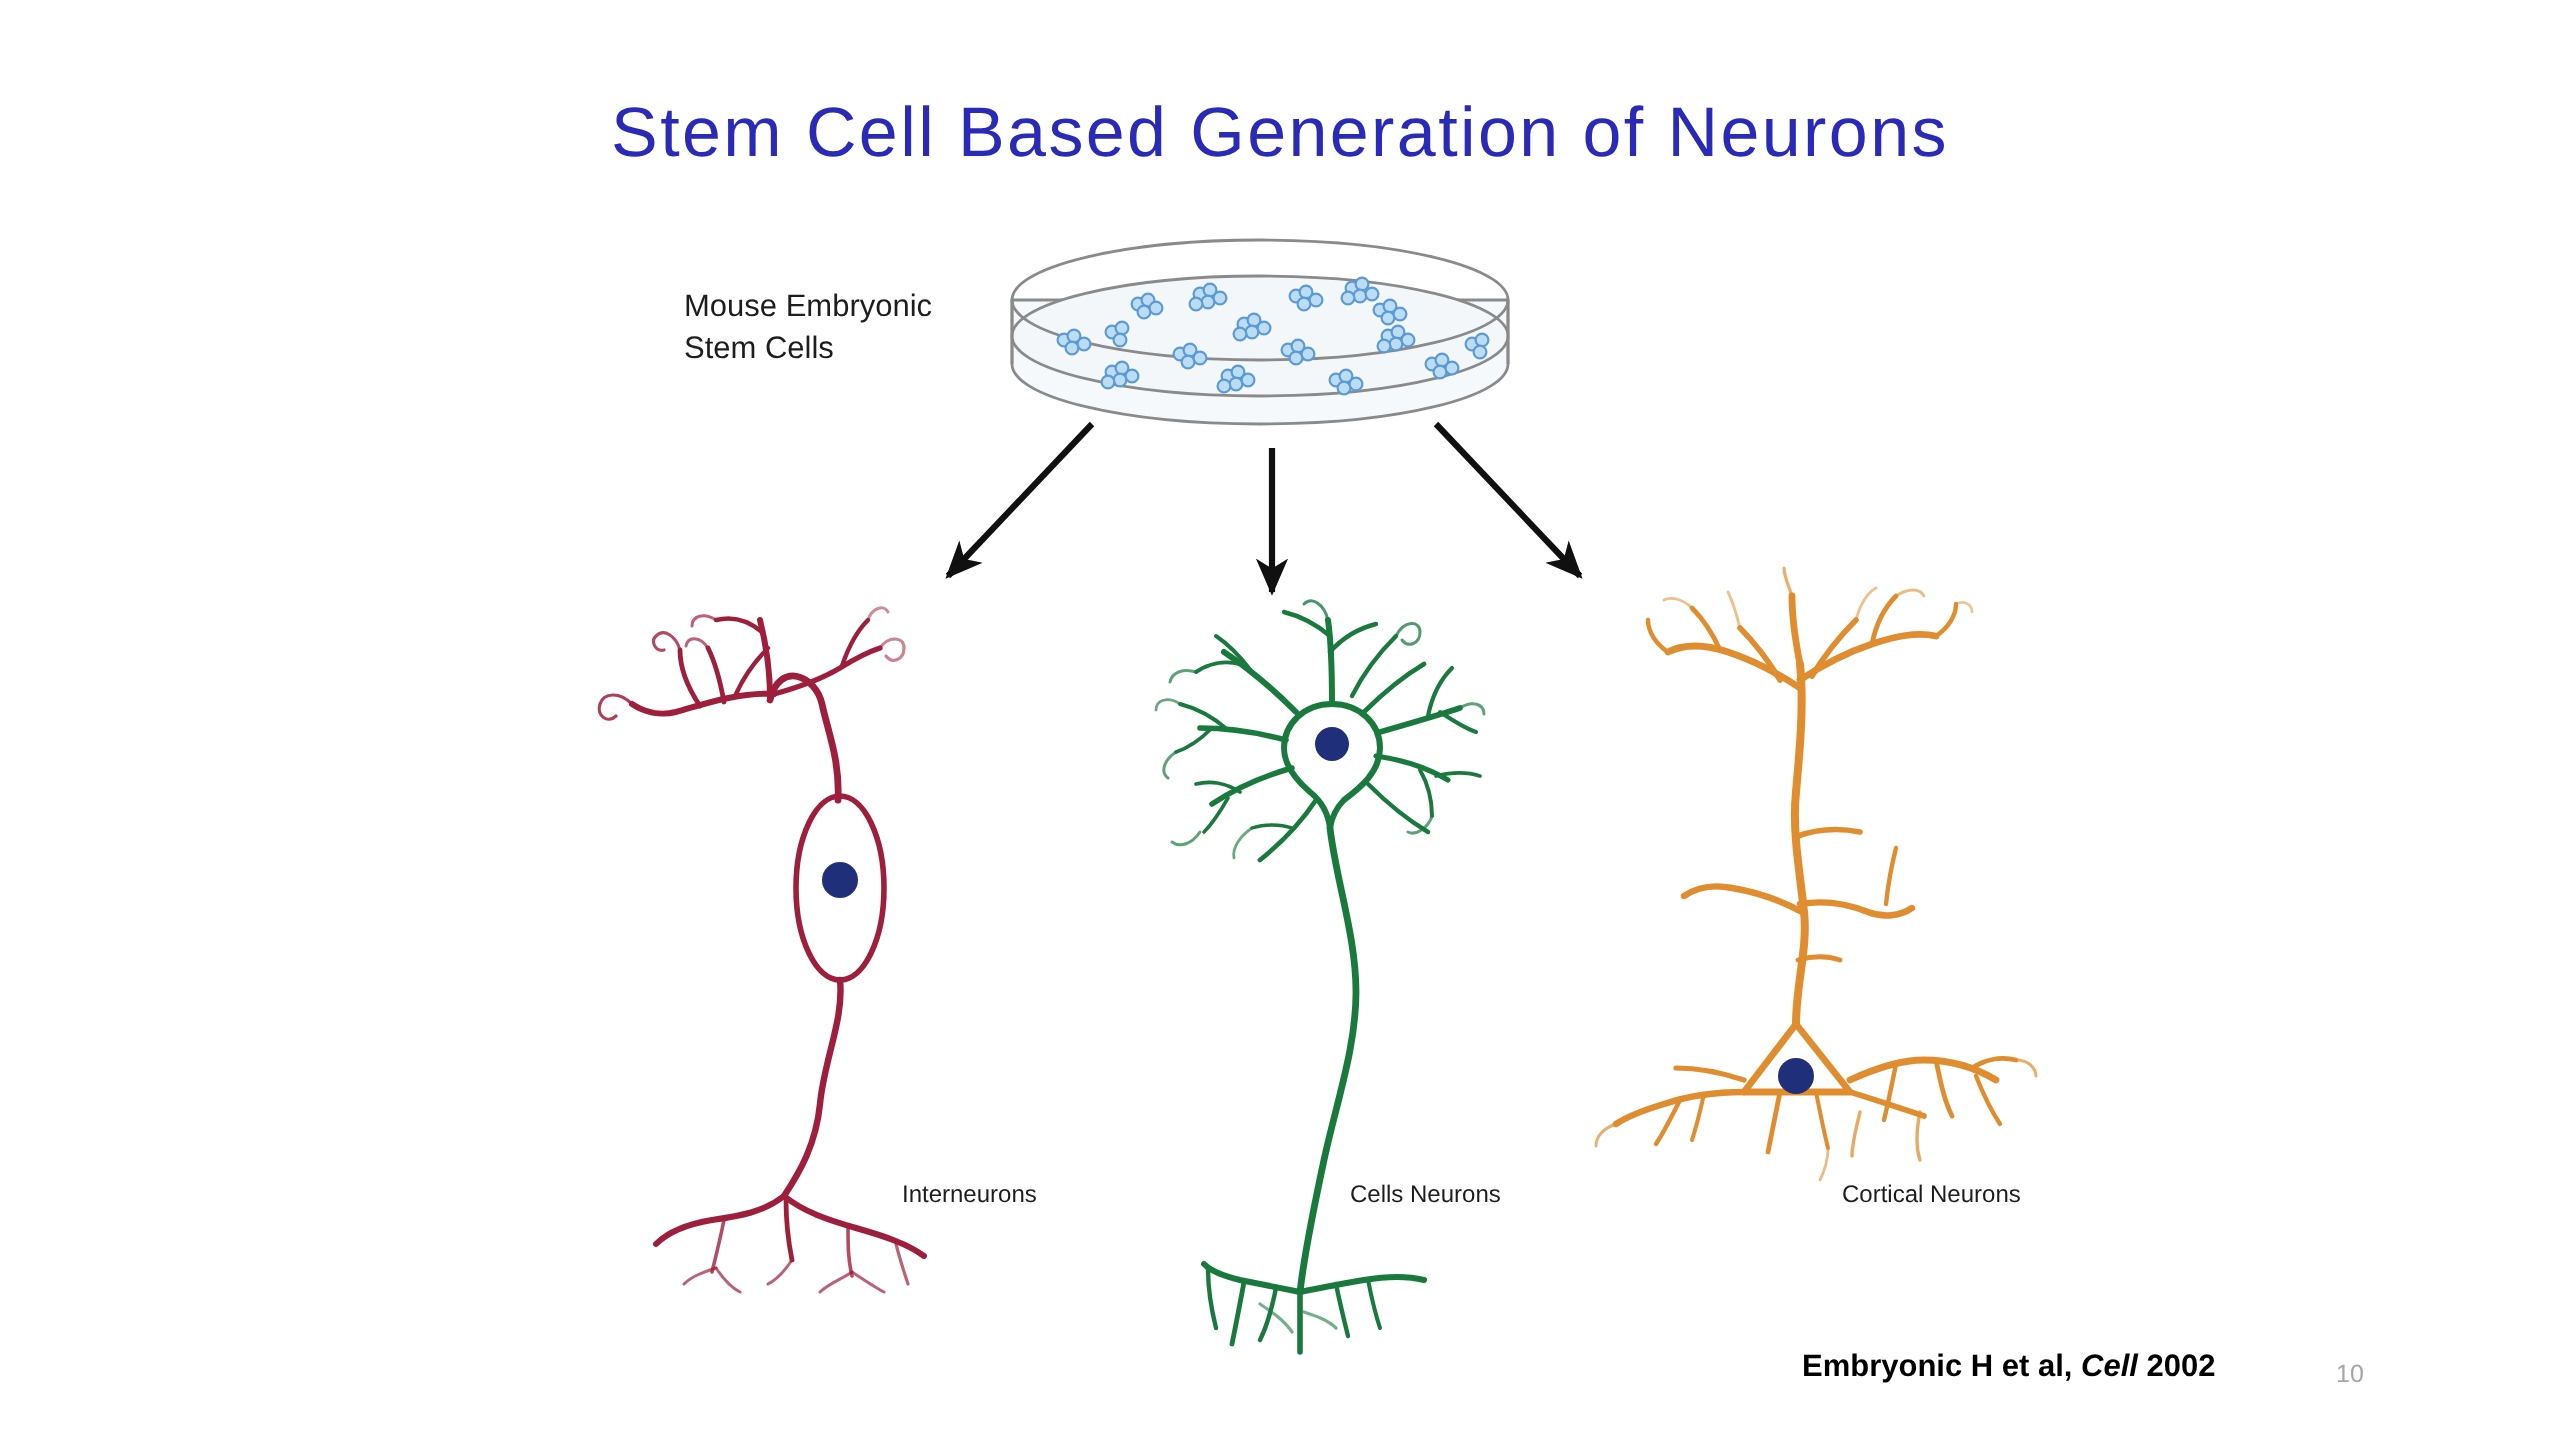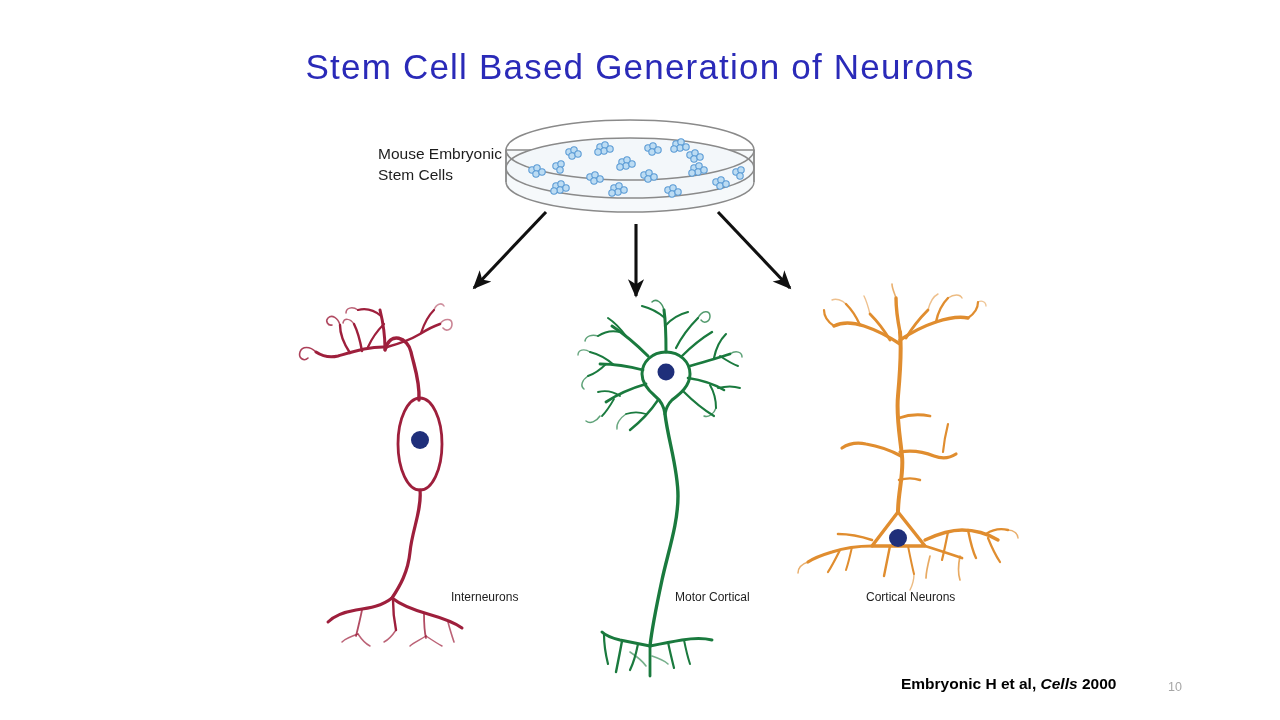--- a/index.html
+++ b/index.html
@@ -29,31 +29,30 @@
     white-space: nowrap;
   }
   #stem-cell-label {
     position: absolute;
     left: 342px;
     top: 143px;
     font-size: 15.5px;
     line-height: 21px;
     color: #1d1d1d;
     white-space: pre-line;
-    margin-left: 36px;
   }
   .neuron-label {
     position: absolute;
     font-size: 12px;
     color: #1d1d1d;
     white-space: nowrap;
   }
   #label-interneurons { left: 451px; top: 590px; }
   #label-motor        { left: 675px; top: 590px; }
-  #label-cortical     { left: 866px; top: 590px; }
+  #label-cortical     { left: 921px; top: 590px; }
   #citation {
     position: absolute;
     left: 901px;
     top: 675px;
     font-size: 15.5px;
     font-weight: bold;
     color: #000000;
     white-space: nowrap;
   }
   #citation .journal { font-style: italic; }
@@ -358,21 +357,21 @@
       <path d="M 930 556 C 928 564 926 572 926 578" stroke-width="1.7" opacity="0.75"></path>
       <path d="M 960 556 C 958 566 958 574 960 580" stroke-width="1.7" opacity="0.75"></path>
       <path d="M 808 562 C 802 564 798 568 798 573" stroke-width="1.5" opacity="0.7"></path>
       <path d="M 1008 530 C 1014 530 1018 534 1018 538" stroke-width="1.5" opacity="0.7"></path>
       <path d="M 914 574 C 914 580 912 586 910 590" stroke-width="1.4" opacity="0.6"></path>
     </g>
   </svg>
 
   <div class="neuron-label" id="label-interneurons">Interneurons</div>
 
-  <div class="neuron-label" id="label-motor">Motor Cortical</div>
+  <div class="neuron-label" id="label-motor">Cells Neurons</div>
 
   <div class="neuron-label" id="label-cortical">Cortical Neurons</div>
 
-  <div id="citation"><span>Embryonic H et al, </span><span class="journal">Cells</span><span> 2000</span></div>
+  <div id="citation"><span>Embryonic H et al, </span><span class="journal">Cell</span><span> 2002</span></div>
 
   <div id="slide-number">10</div>
 
 </div>
 
 </body></html>

